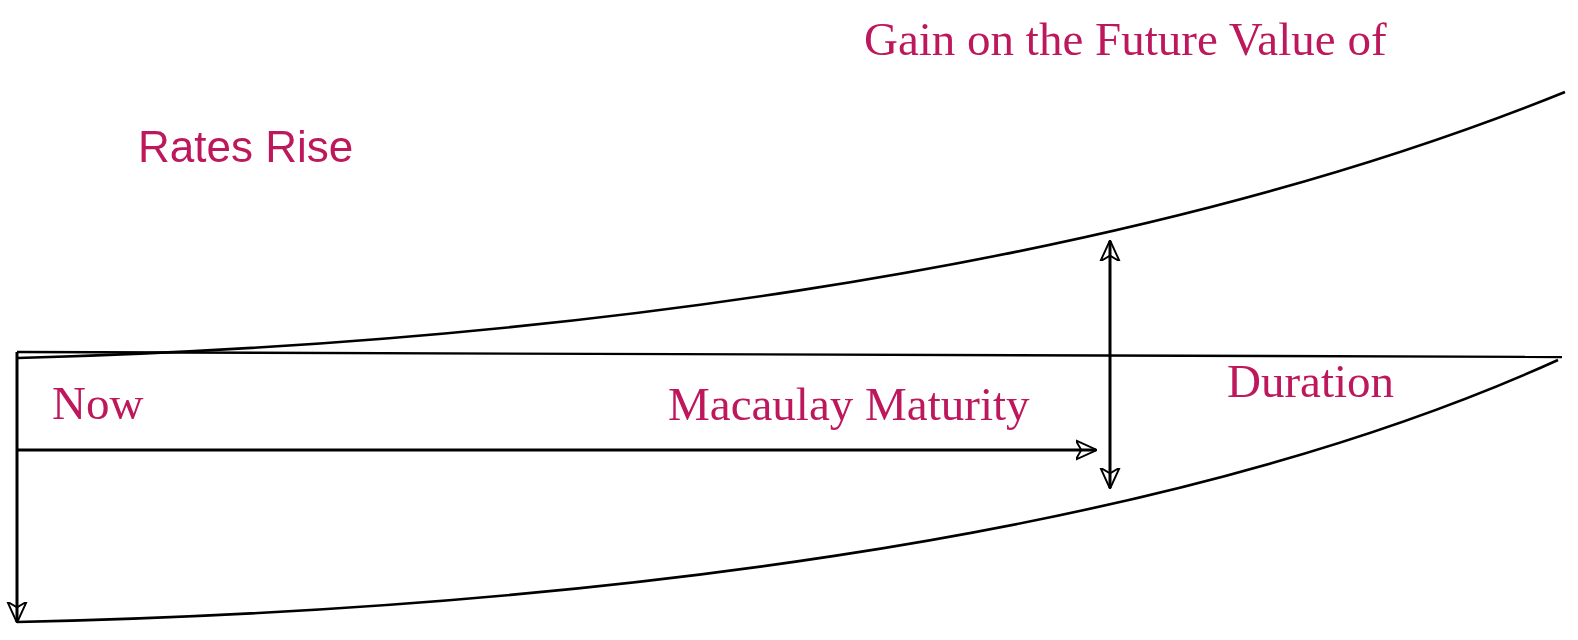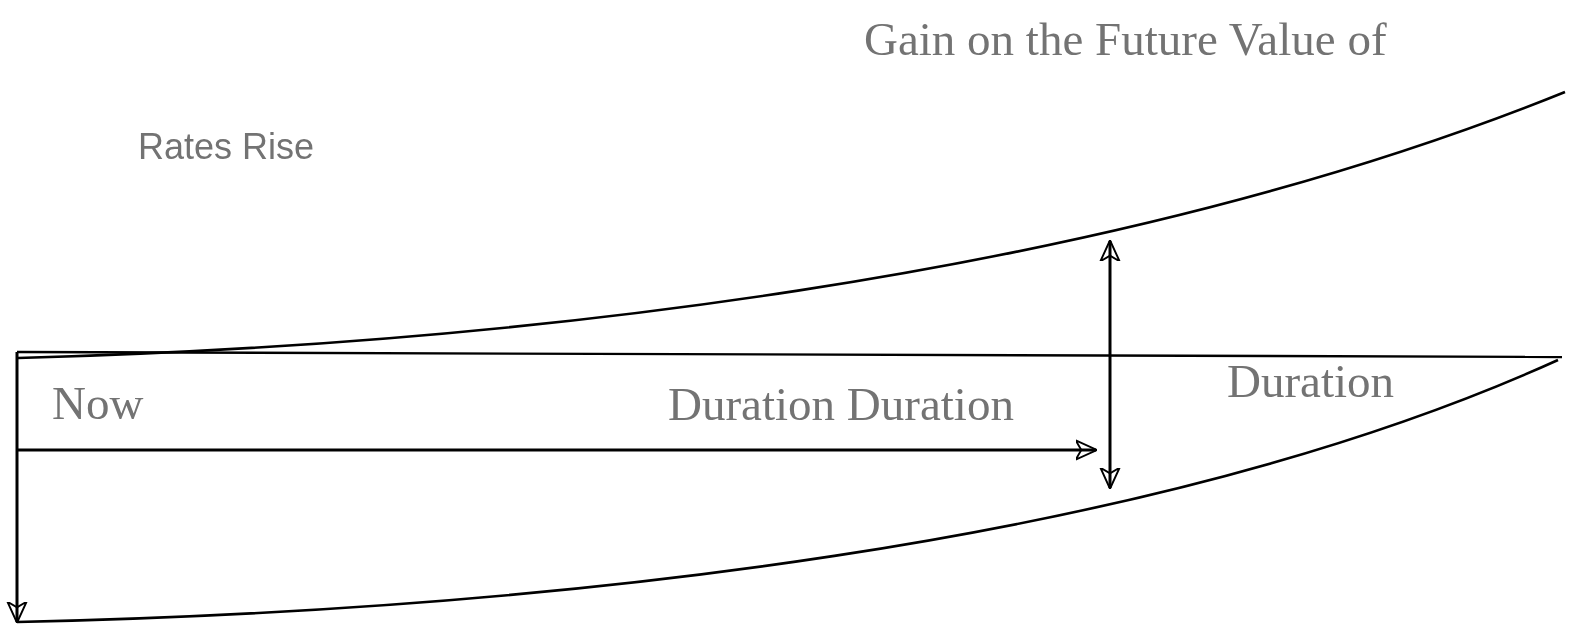--- a/index.html
+++ b/index.html
@@ -24,31 +24,31 @@
     height: 640px;
   }
   .diagram-svg path,
   .diagram-svg line {
     stroke: #000000;
     fill: none;
   }
   .label {
     position: absolute;
     white-space: nowrap;
-    color: #737373;
+    color: #be185d;
     text-align: center;
   }
   .serif-label {
     font-family: "Liberation Serif", serif;
     font-size: 47px;
     line-height: 54px;
   }
   .sans-label {
     font-family: "Liberation Sans", sans-serif;
-    font-size: 36px;
+    font-size: 44px;
     line-height: 50px;
   }
   .gain-label   { left: 864px;  top: 12px;  }
   .rates-label  { left: 138px;  top: 122px; }
   .now-label    { left: 52px;   top: 376px; }
   .macd-label   { left: 668px;  top: 377px; }
   .mat-label    { left: 1227px; top: 354px; }
 </style>
 </head>
 <body>
@@ -76,17 +76,17 @@
   </svg>
 
   <div class="label serif-label gain-label">
     <div>Gain on the Future Value of</div>
   </div>
 
   <div class="label sans-label rates-label">Rates Rise</div>
 
   <div class="label serif-label now-label">Now</div>
 
-  <div class="label serif-label macd-label">Duration Duration</div>
+  <div class="label serif-label macd-label">Macaulay Maturity</div>
 
   <div class="label serif-label mat-label">Duration</div>
 
 </div>
 
 </body></html>

